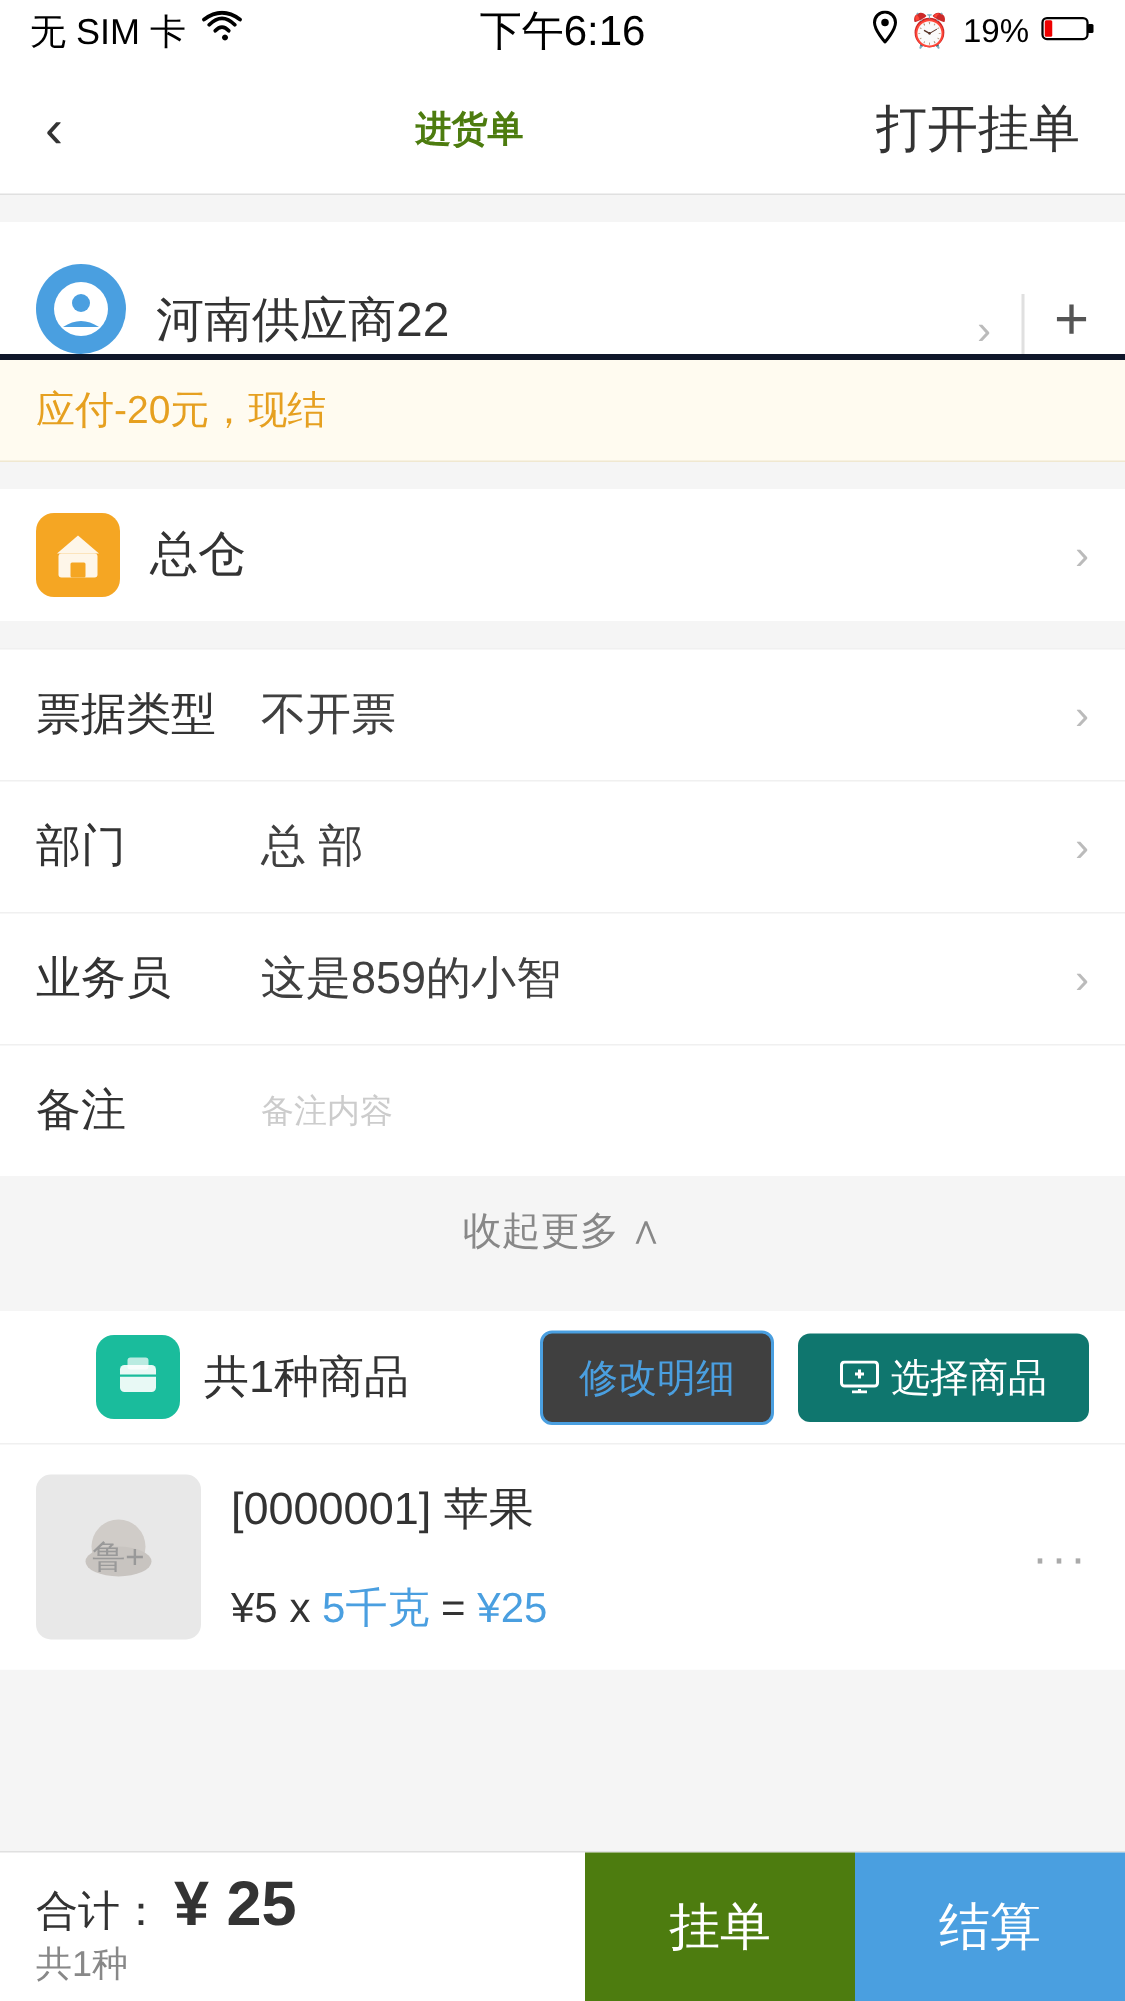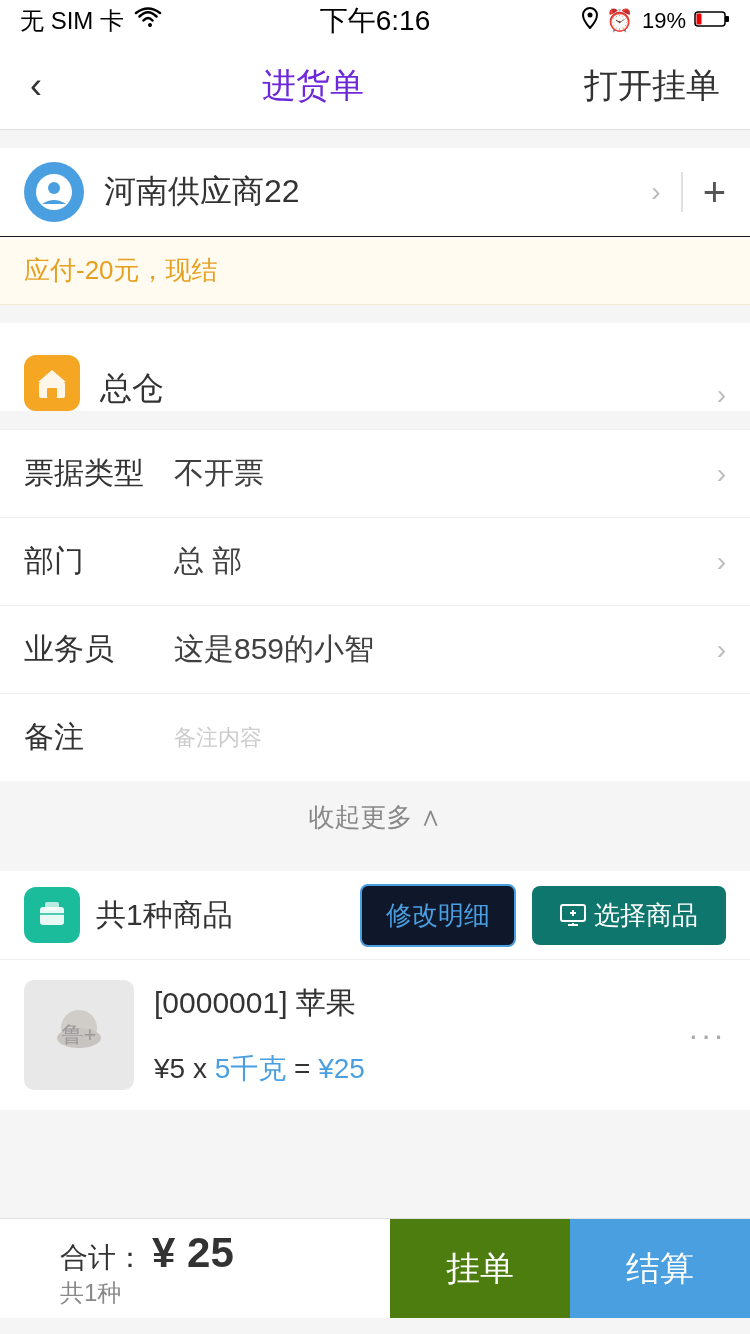--- a/index.html
+++ b/index.html
@@ -37,43 +37,43 @@
       justify-content: space-between;
       padding: 0 30px;
       border-bottom: 1px solid #e0e0e0;
     }
     .nav-back {
       font-size: 36px;
       color: #333;
       cursor: pointer;
     }
     .nav-title {
-      font-size: 34px;
-      font-weight: 400;
-      color: #6d28d9;
+      font-size: 24px;
+      font-weight: 700;
+      color: #4d7c0f;
     }
     .nav-action {
       font-size: 34px;
       color: #333;
     }
 
     
     .section-gap {
       height: 18px;
       background: #f5f5f5;
     }
 
     
     .card {
       background: #fff;
     }
 
     .supplier-row {
       display: flex;
-      align-items: center;
+      align-items: flex-end;
       padding: 0 24px;
       height: 88px;
       background: #fff;
       border-bottom: none;
     }
     .supplier-avatar {
       width: 60px;
       height: 60px;
       border-radius: 50%;
       background: #4a9fe0;
@@ -113,27 +113,27 @@
       font-size: 28px;
       color: #bbb;
       margin-left: 10px;
     }
 
     .notice-bar {
       background: #fffbf0;
       padding: 16px 24px;
       font-size: 26px;
       color: #e6a020;
-      border-top: 1px solid #0f172a;
+      border-top: 4px solid #0f172a;
       border-bottom: 1px solid #f0e8d0;
     }
 
     .warehouse-row {
       display: flex;
-      align-items: flex-end;
+      align-items: center;
       padding: 0 24px;
       height: 88px;
       background: #fff;
     }
     .warehouse-icon {
       width: 56px;
       height: 56px;
       border-radius: 12px;
       background: #f5a623;
       display: flex;
@@ -188,40 +188,41 @@
     }
 
     
     .products-header {
       display: flex;
       align-items: center;
       padding: 0 24px;
       height: 88px;
       background: #fff;
       gap: 16px;
+      margin-left: 40px;
     }
     .products-icon {
       width: 56px;
       height: 56px;
       border-radius: 12px;
       background: #1abc9c;
       display: flex;
       align-items: center;
       justify-content: center;
       flex-shrink: 0;
     }
     .products-count {
       flex: 1;
       font-size: 30px;
       color: #333;
     }
     .btn-outline {
       border: 2px solid #4a9fe0;
       color: #4a9fe0;
-      background: #0f172a;
+      background: #404040;
       border-radius: 8px;
       padding: 12px 24px;
       font-size: 26px;
       cursor: pointer;
     }
     .btn-blue {
       background: #0f766e;
       color: #fff;
       border: none;
       border-radius: 8px;
@@ -270,28 +271,27 @@
     .product-more {
       color: #aaa;
       font-size: 32px;
       cursor: pointer;
       letter-spacing: 2px;
     }
 
     
     .bottom-bar {
       position: fixed;
-      bottom: 16px;
+      bottom: 0;
       left: 0;
       width: 750px;
       height: 100px;
       display: flex;
       background: #fff;
       border-top: 1px solid #e0e0e0;
-      padding-left: 36px;
     }
     .bottom-total {
       flex: 1;
       display: flex;
       flex-direction: column;
       justify-content: center;
       padding: 0 24px;
     }
     .bottom-total-row {
       display: flex;

